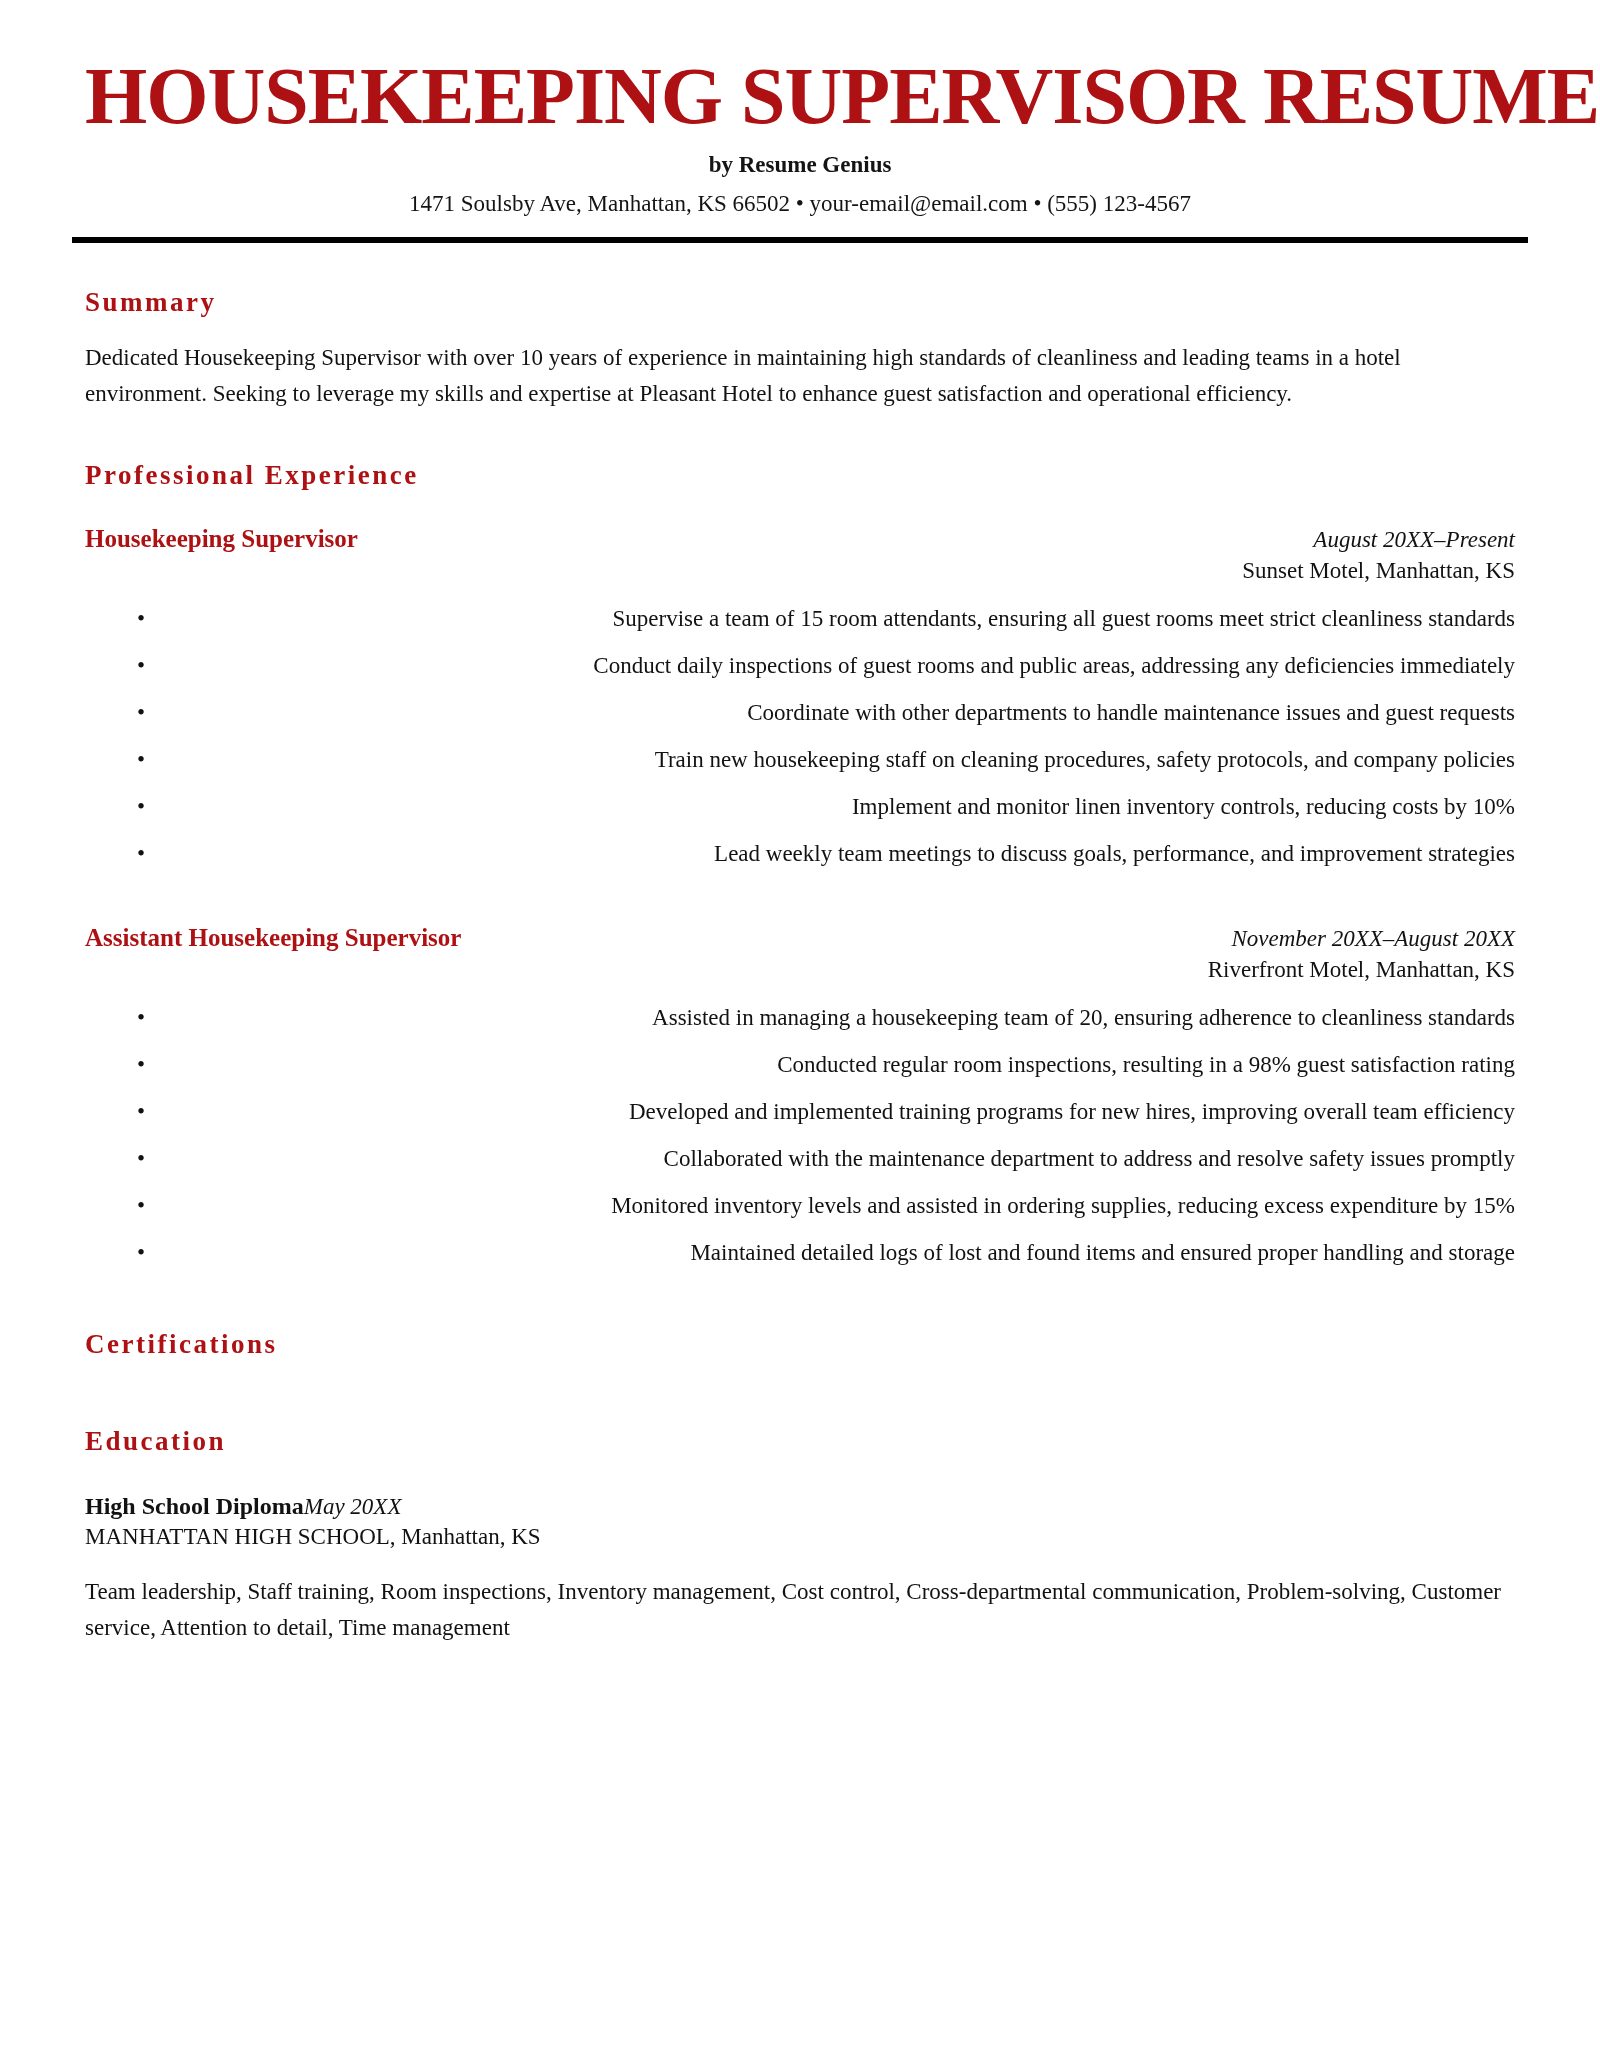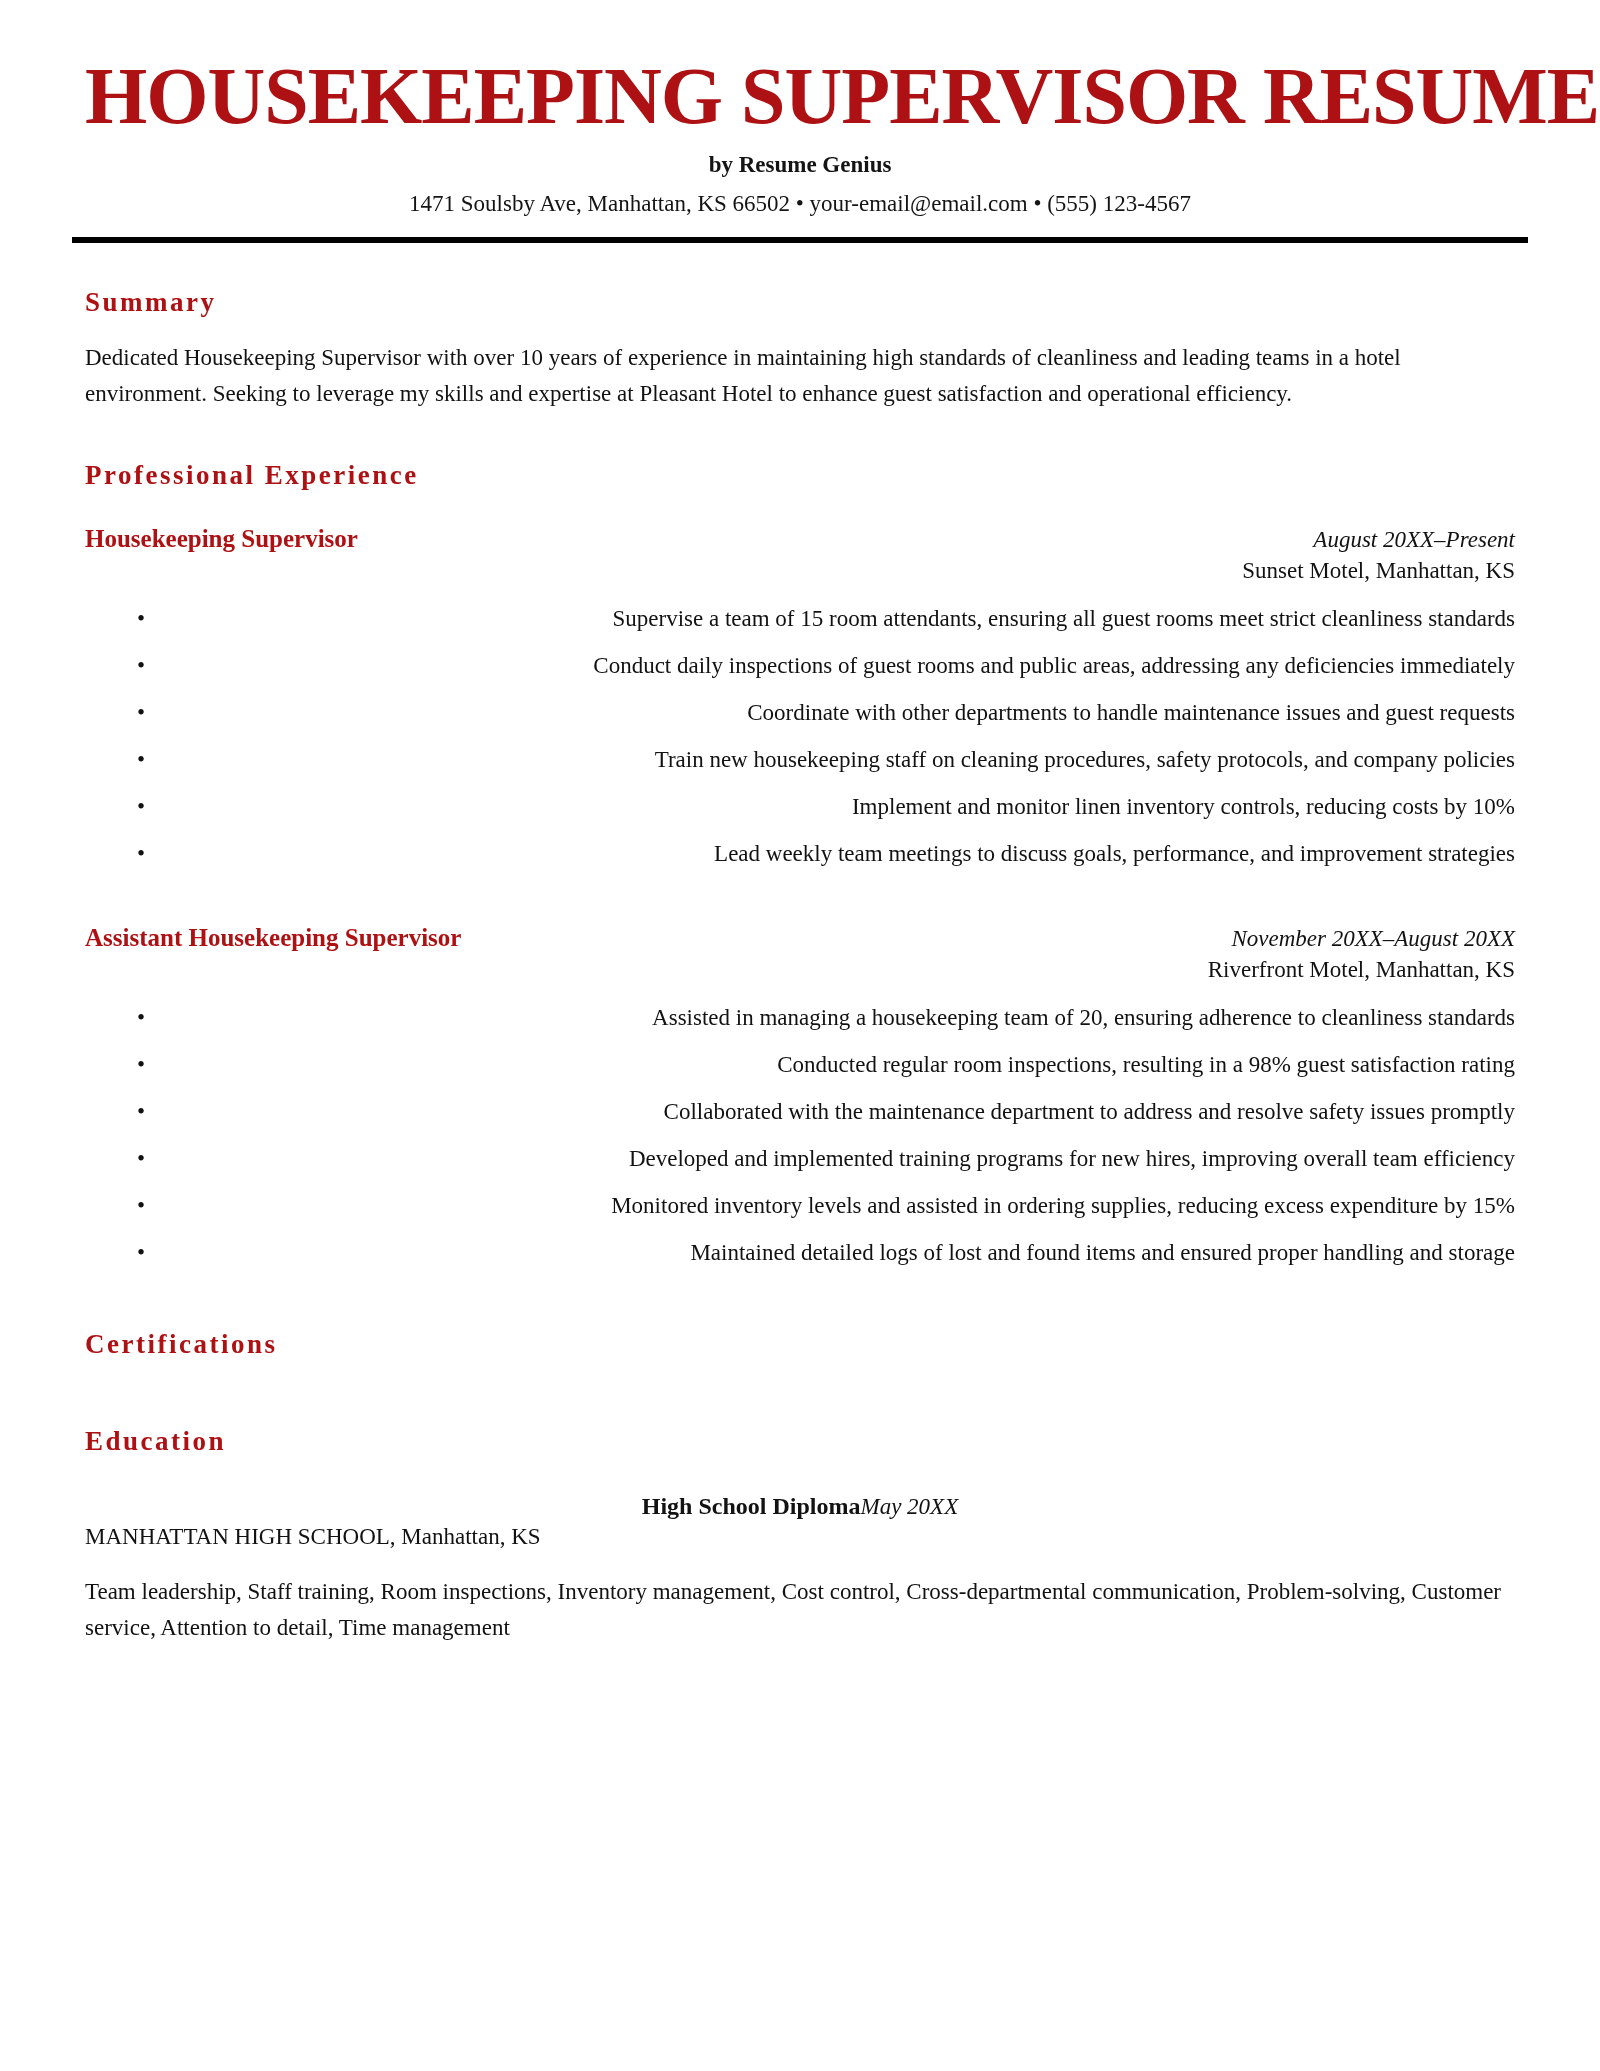--- a/index.html
+++ b/index.html
@@ -108,21 +108,21 @@
   }
 
   
   .sec-certifications .section-heading { margin-top: 58px; }
   .sec-certifications ul.bullets { margin-top: 18px; }
 
   
   .sec-education .section-heading { margin-top: 66px; }
   .edu-header {
     display: flex;
-    justify-content: center;
+    justify-content: flex-start;
     align-items: baseline;
     margin-top: 36px;
   }
   .edu-degree {
     font-size: 24px;
     font-weight: bold;
     color: #121212;
   }
   .edu-dates {
     font-size: 23px;
@@ -177,22 +177,22 @@
 
     <div class="job">
       <div class="job-header">
         <span class="job-title">Assistant Housekeeping Supervisor</span>
         <span class="job-dates">November 20XX–August 20XX</span>
       </div>
       <div class="job-company">Riverfront Motel, Manhattan, KS</div>
       <ul class="bullets">
         <li>Assisted in managing a housekeeping team of 20, ensuring adherence to cleanliness standards</li>
         <li>Conducted regular room inspections, resulting in a 98% guest satisfaction rating</li>
+        <li>Developed and implemented training programs for new hires, improving overall team efficiency</li>
         <li>Collaborated with the maintenance department to address and resolve safety issues promptly</li>
-        <li>Developed and implemented training programs for new hires, improving overall team efficiency</li>
         <li>Monitored inventory levels and assisted in ordering supplies, reducing excess expenditure by 15%</li>
         <li>Maintained detailed logs of lost and found items and ensured proper handling and storage</li>
       </ul>
     </div>
   </div>
 
   <div class="sec-certifications">
     <div class="section-heading">Certifications</div>
   </div>
 

